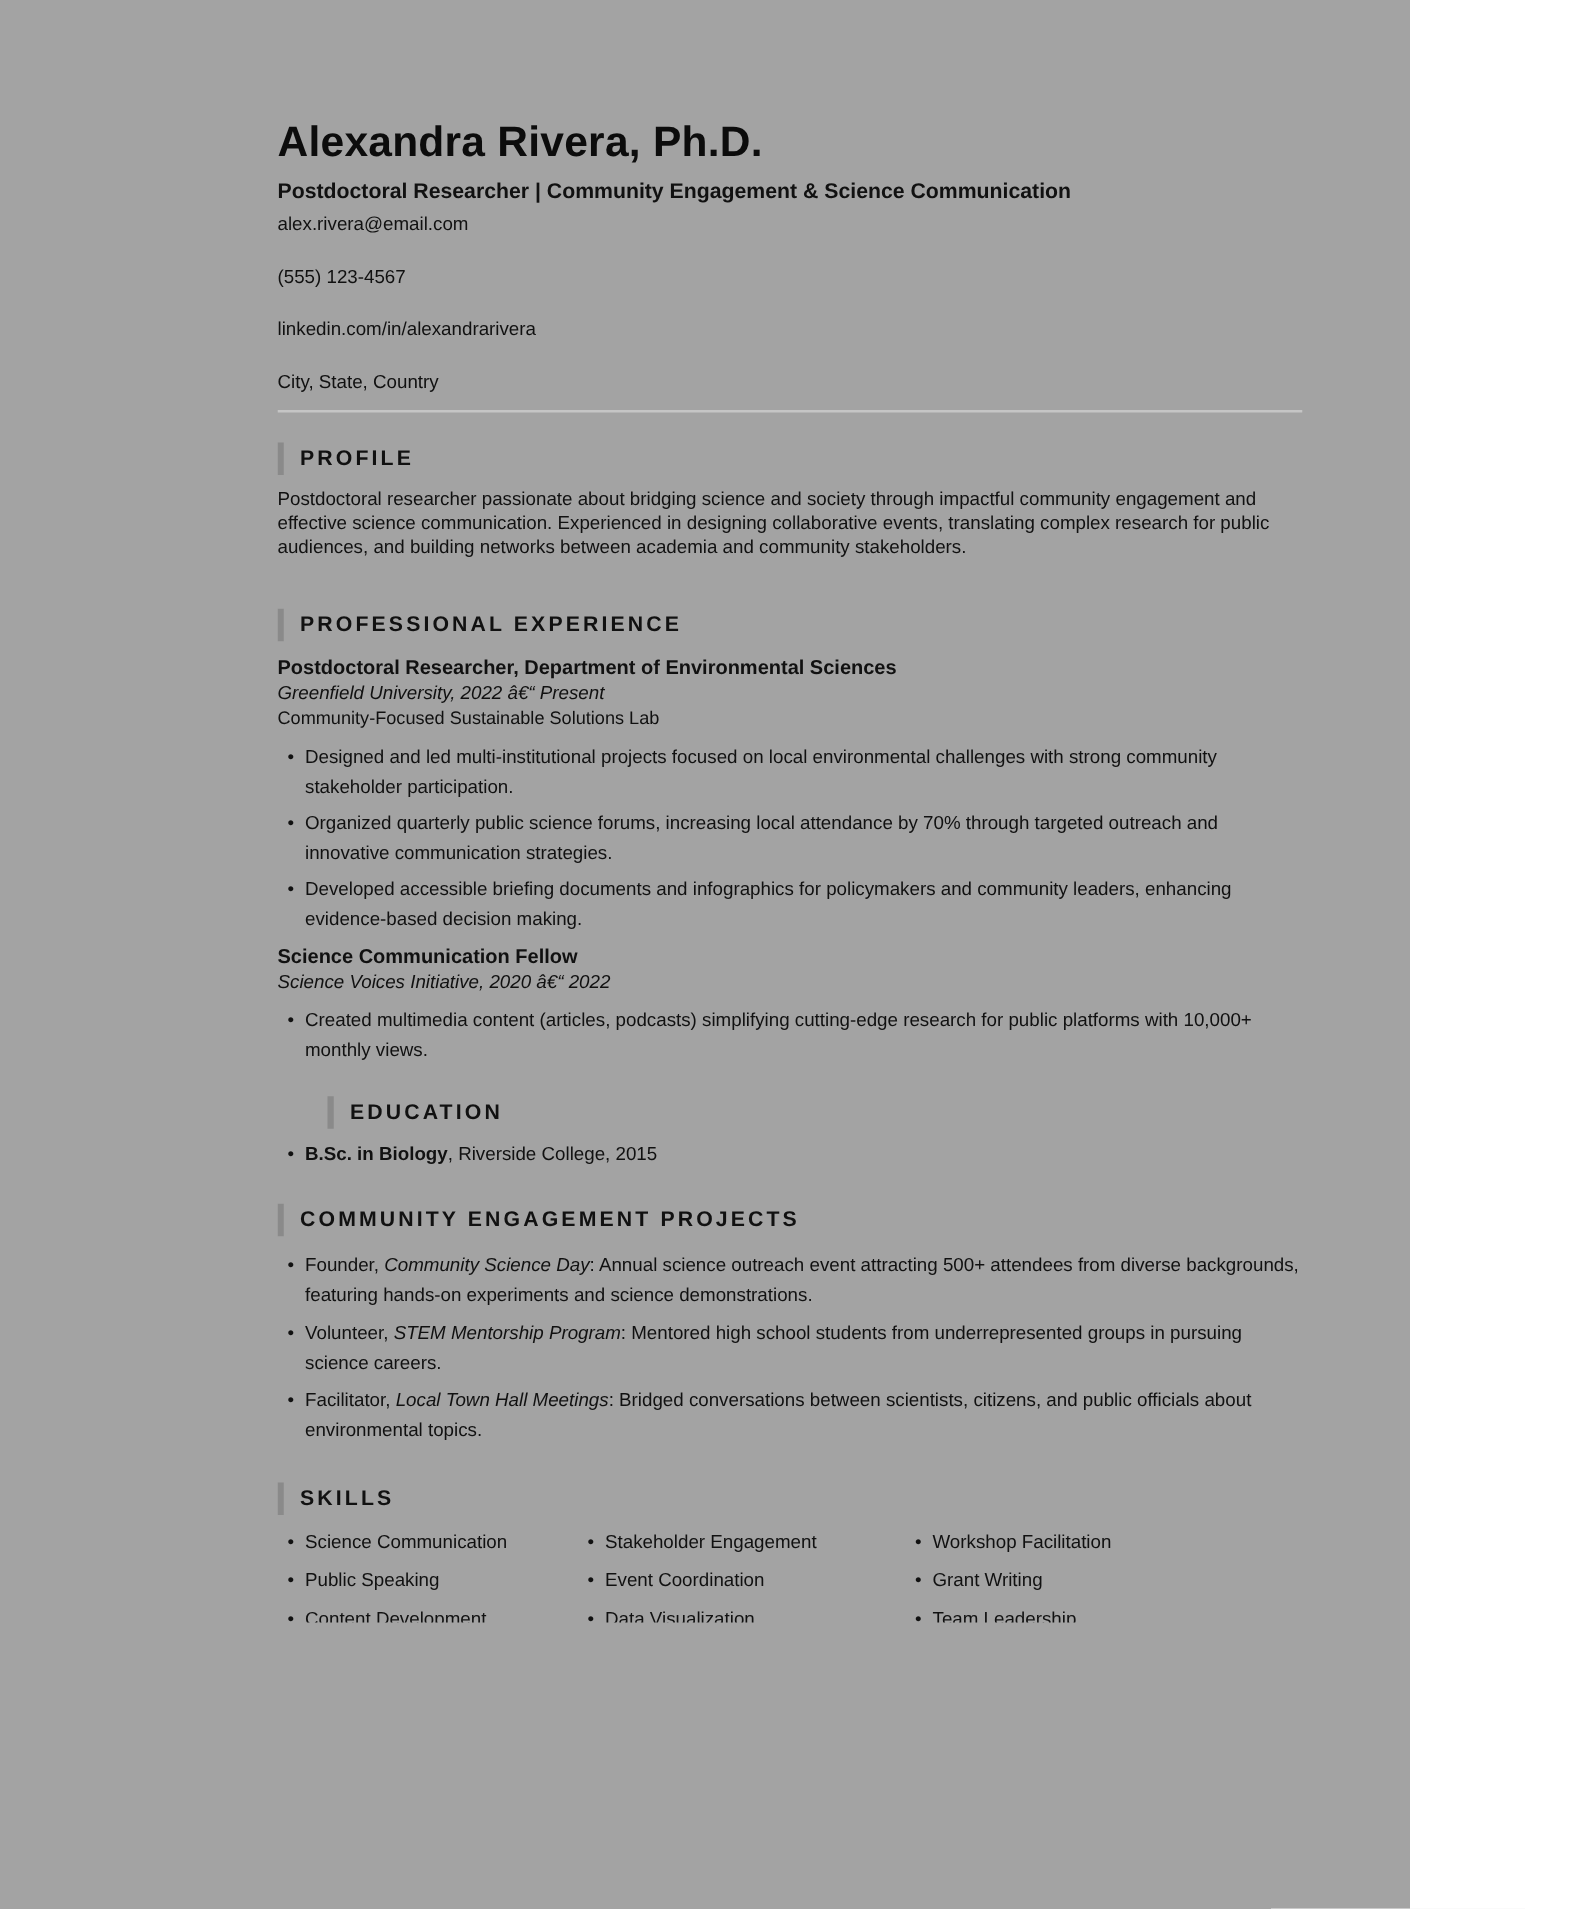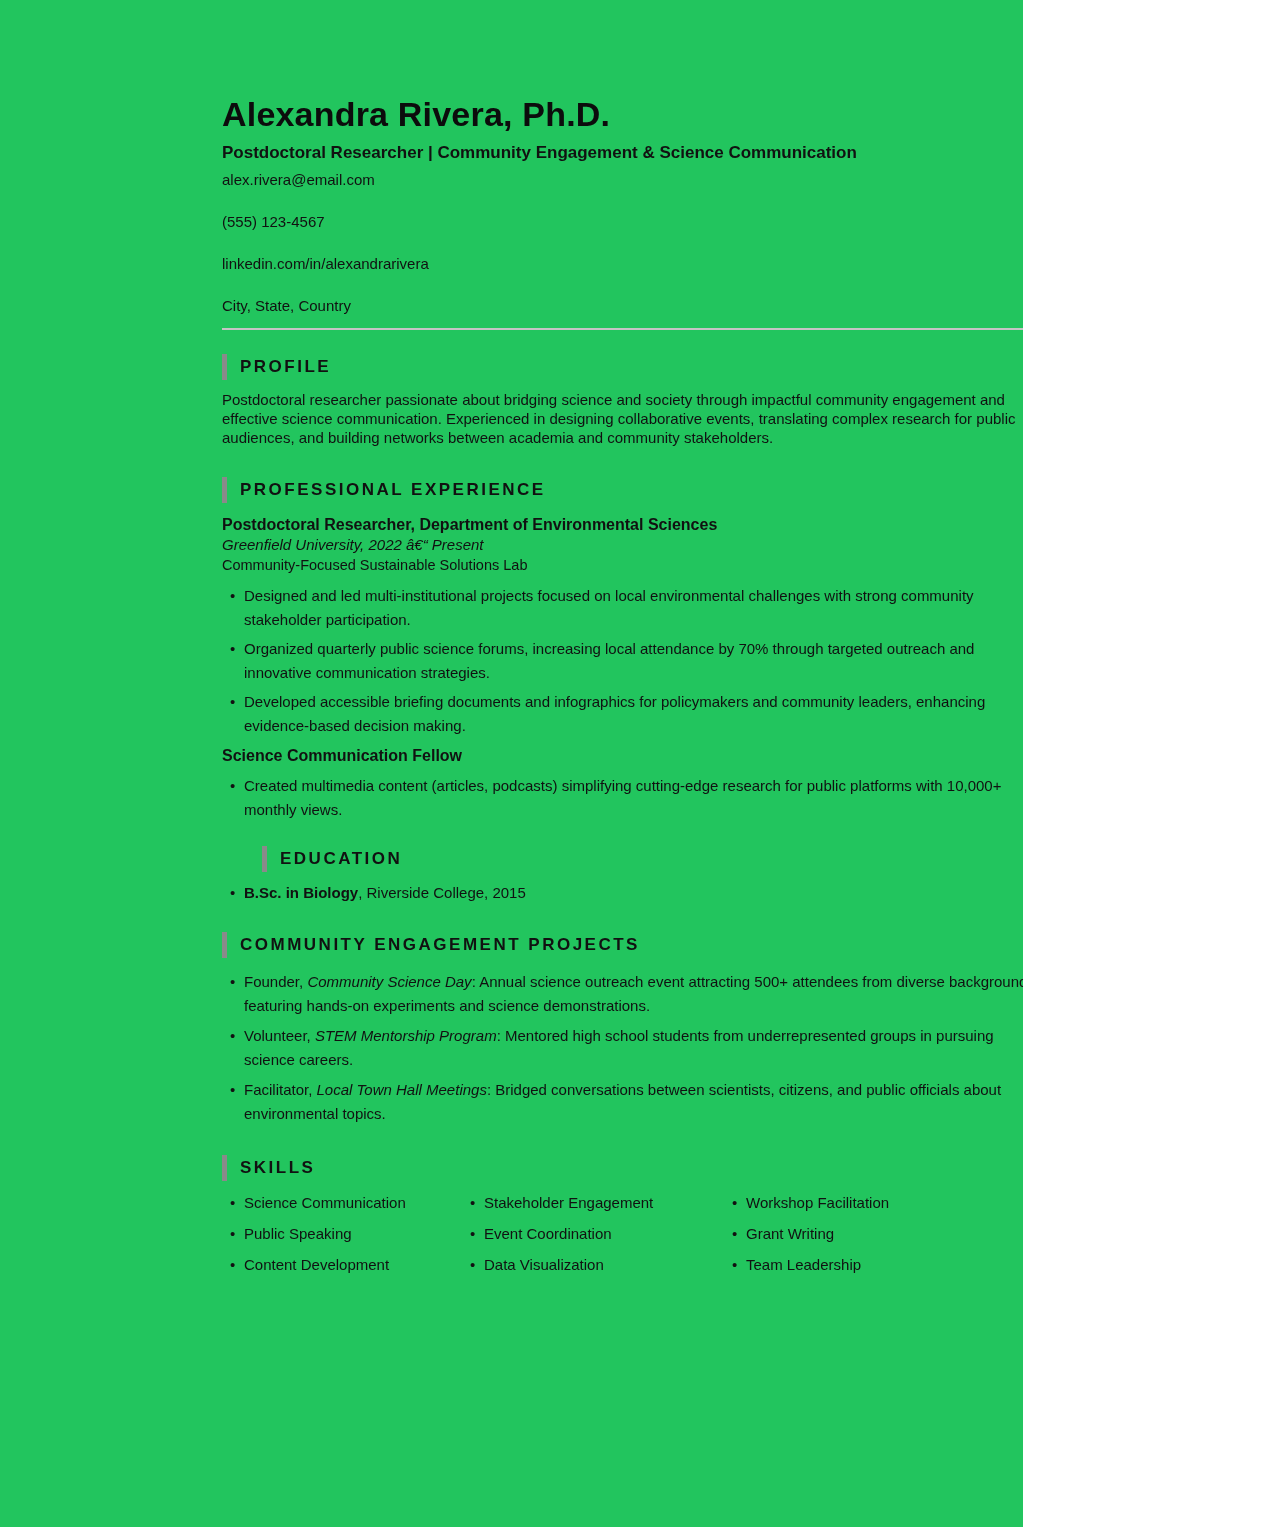--- a/index.html
+++ b/index.html
@@ -4,23 +4,23 @@
 <style>
   * { box-sizing: border-box; }
   html, body {
     margin: 0; padding: 0;
     background: #ffffff;
     font-family: "Liberation Sans", sans-serif;
     color: #111111;
   }
   .page {
     position: relative;
-    width: 1023px;
+    width: 1128px;
     height: 1527px;
-    background: #22c55e;
+    background: #a3a3a3;
     overflow: hidden;
   }
   .doc {
     margin-left: 222px;
     width: 820px;
     height: 1298px;
     padding-top: 94px;
     overflow: hidden;
   }
 
@@ -67,21 +67,21 @@
     flex: none;
   }
   .sec-h .sec-title {
     font-size: 17px;
     line-height: 26px;
     font-weight: 700;
     letter-spacing: 2.5px;
     white-space: nowrap;
   }
   .mt-profile  { margin-top: 24px; }
-  .mt-exp      { margin-top: 30px; }
+  .mt-exp      { margin-top: 40px; }
   .mt-edu      { margin-top: 24px; padding-left: 40px; }
   .mt-proj     { margin-top: 28px; }
   .mt-skills   { margin-top: 29px; }
   .mt-pubs     { margin-top: 33px; }
 
   
   .profile-text {
     margin: 10px 0 0 0;
     font-size: 15px;
     line-height: 19px;
@@ -184,20 +184,21 @@
         <div class="job-sub">Community-Focused Sustainable Solutions Lab</div>
         <ul class="blist">
           <li>Designed and led multi-institutional projects focused on local environmental challenges with strong community stakeholder participation.</li>
           <li>Organized quarterly public science forums, increasing local attendance by 70% through targeted outreach and innovative communication strategies.</li>
           <li>Developed accessible briefing documents and infographics for policymakers and community leaders, enhancing evidence-based decision making.</li>
         </ul>
       </div>
 
       <div>
         <div class="job-title second">Science Communication Fellow</div>
+        <div class="job-meta">Science Voices Initiative, 2020 â€“ 2022</div>
         <ul class="blist">
           <li>Created multimedia content (articles, podcasts) simplifying cutting-edge research for public platforms with 10,000+ monthly views.</li>
         </ul>
       </div>
     </section>
 
     <section>
       <div class="sec-h mt-edu">
         <span class="bar"></span>
         <span class="sec-title">EDUCATION</span>

